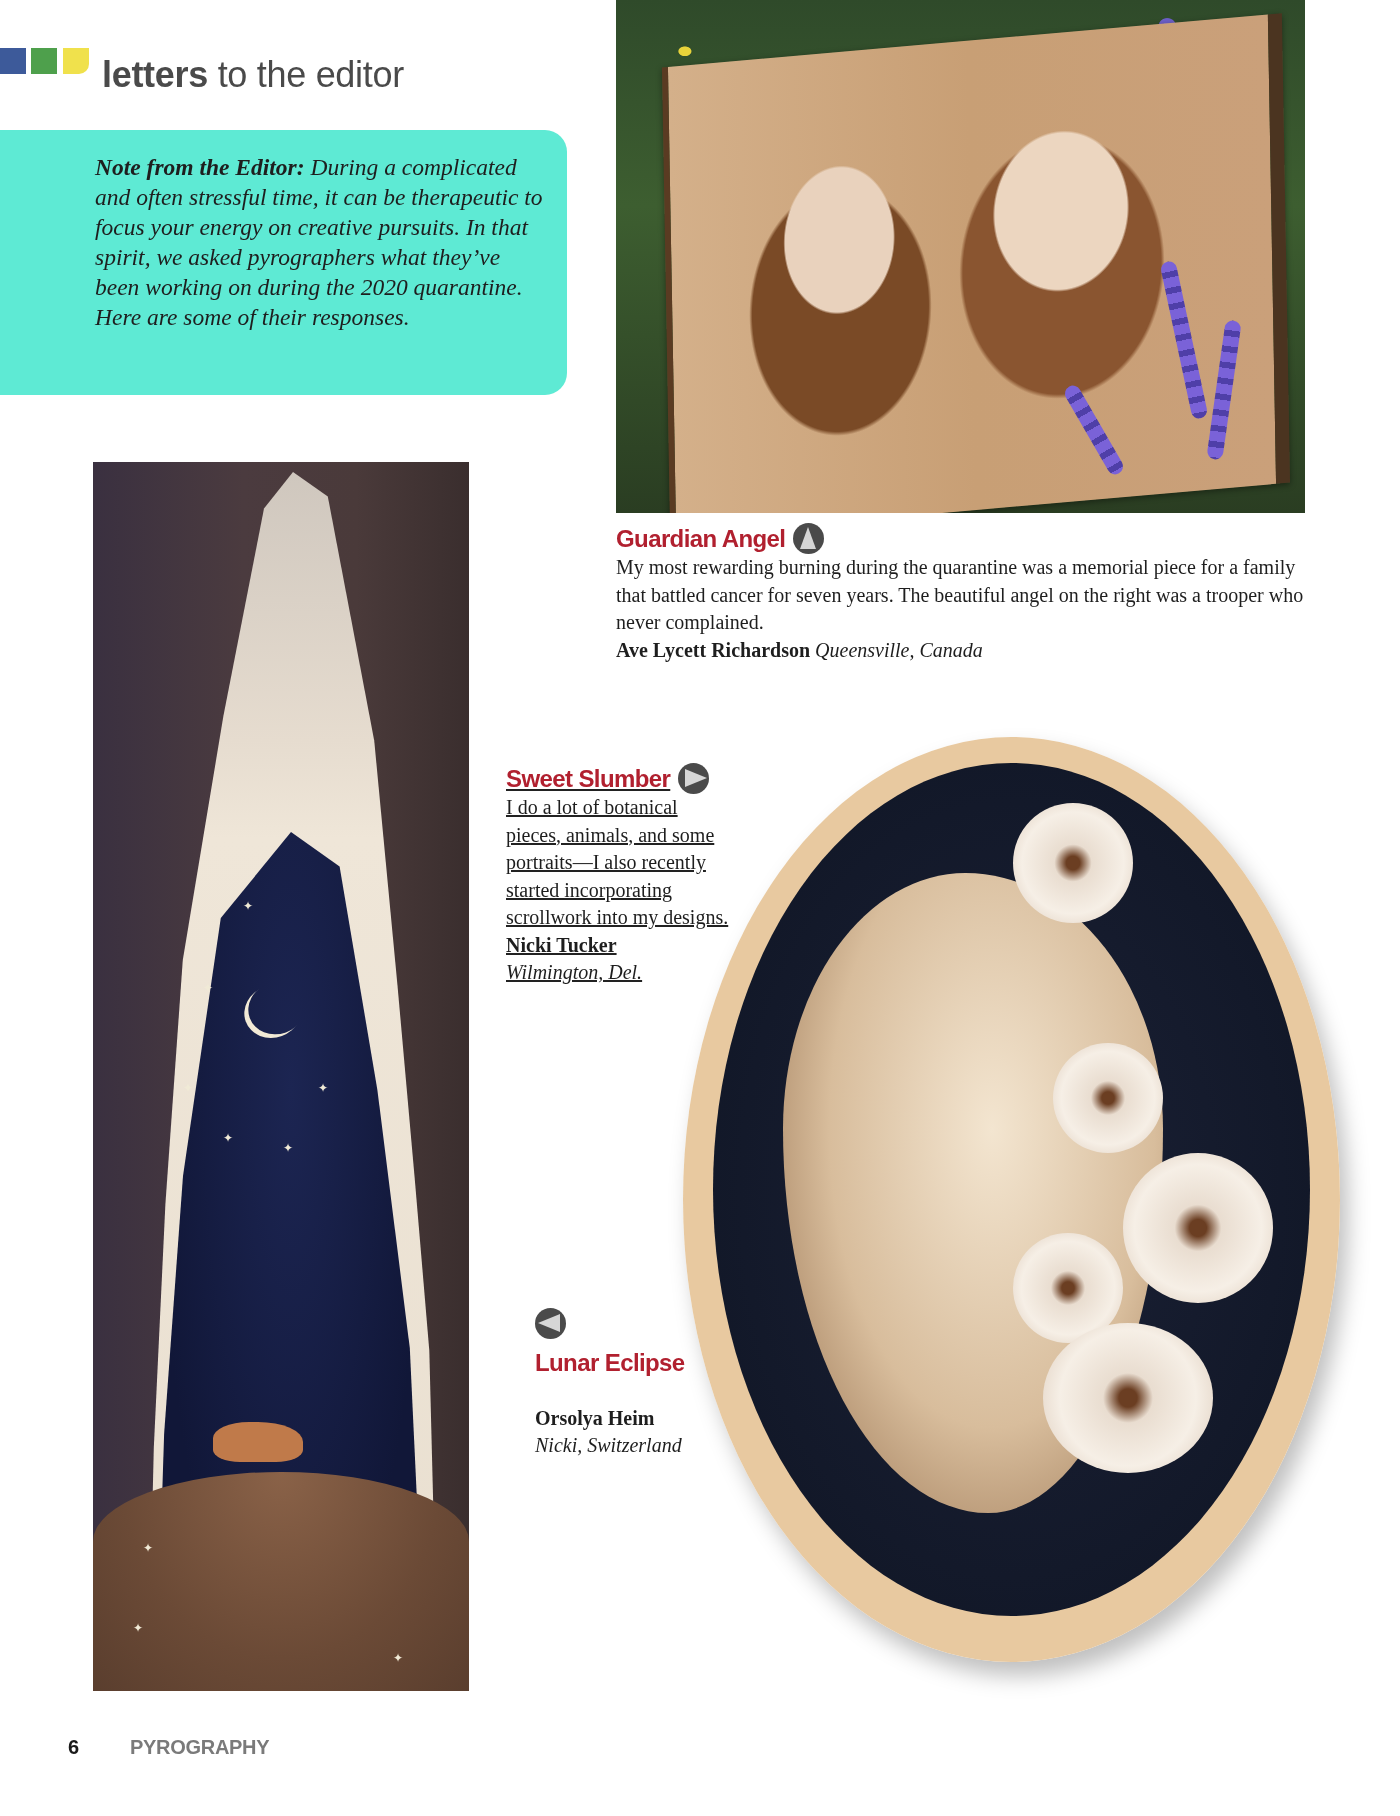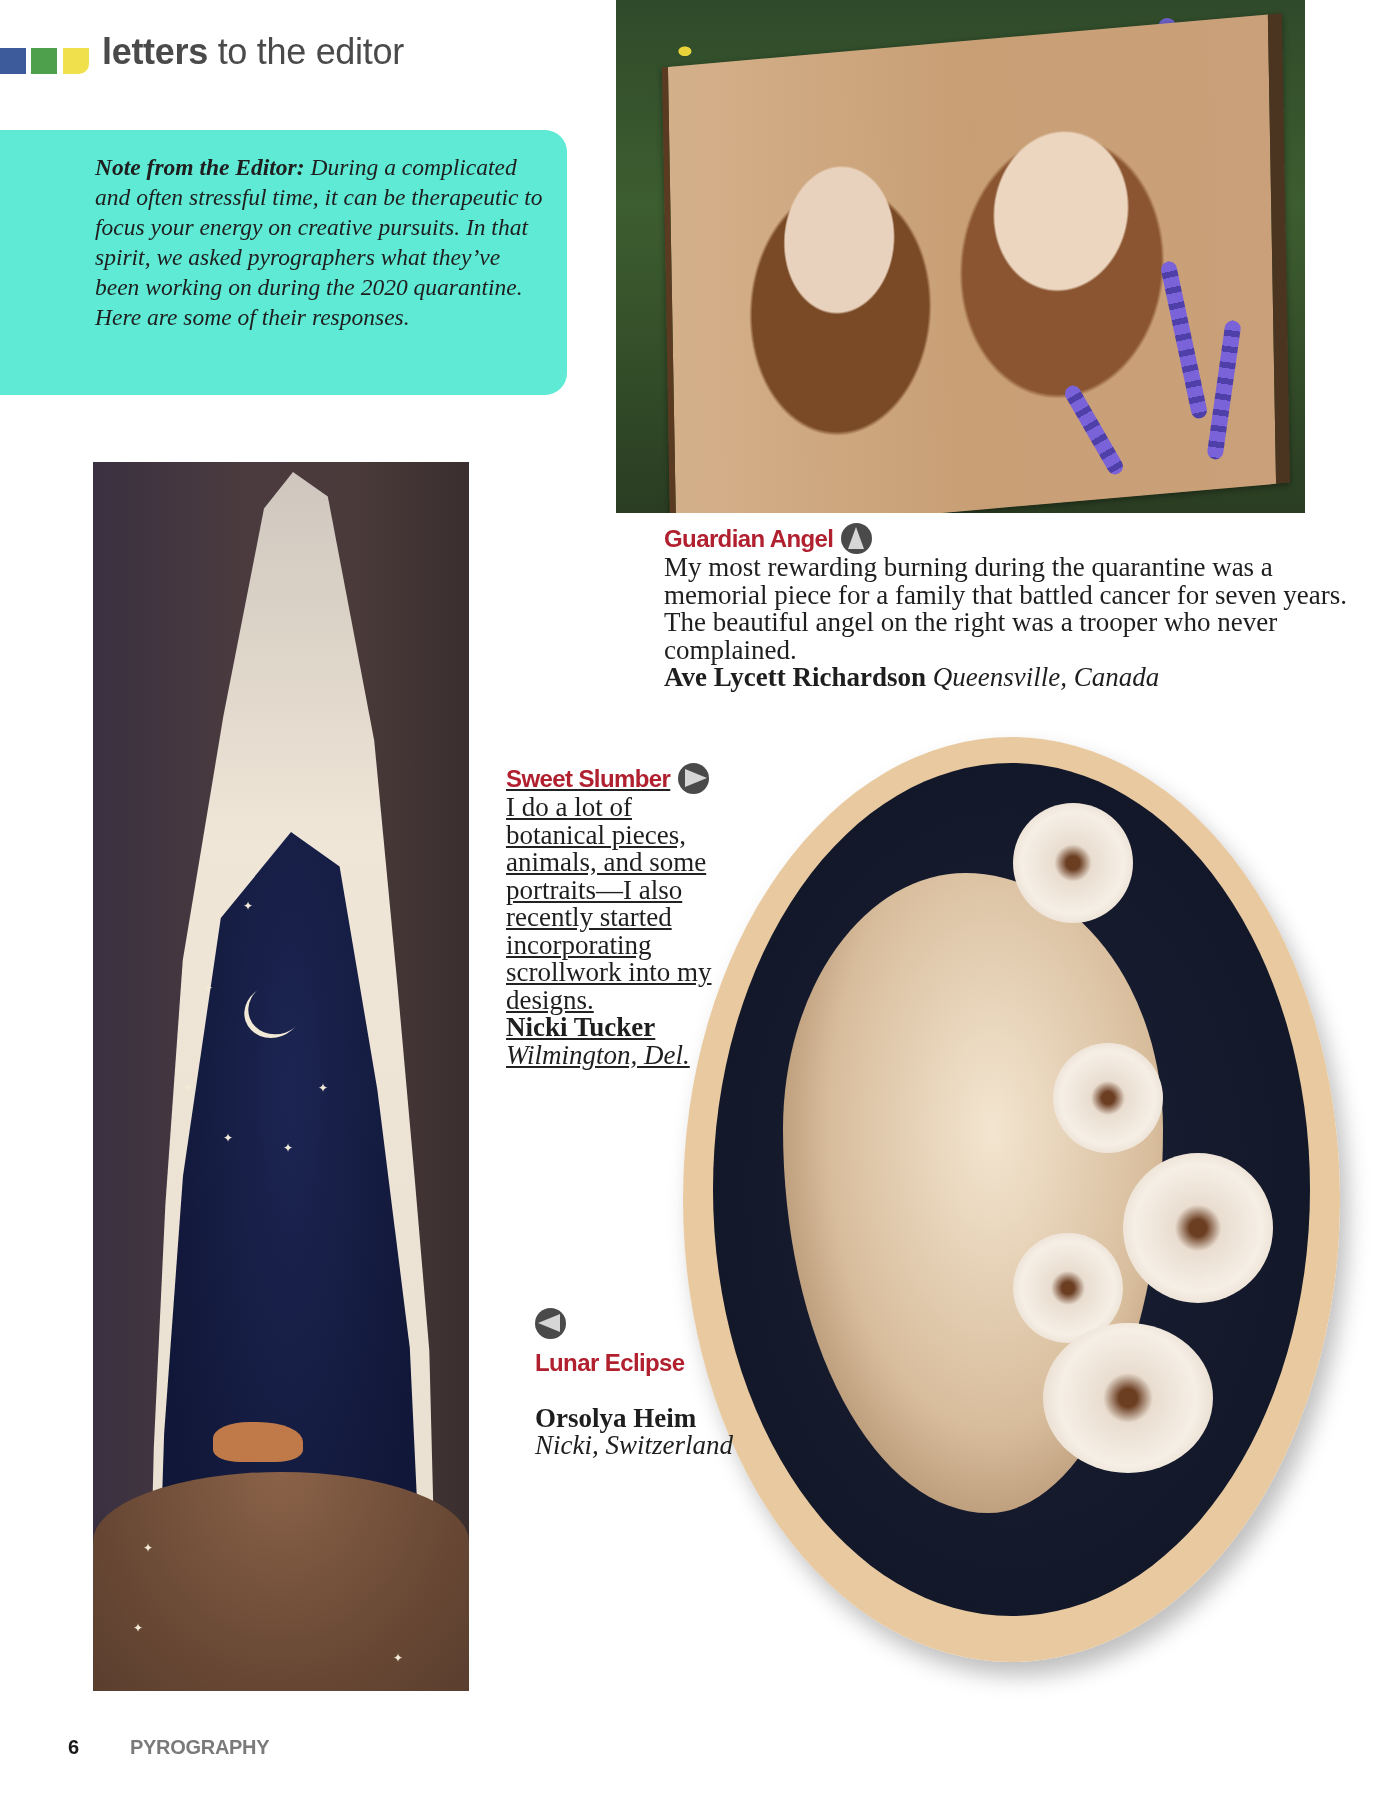--- a/index.html
+++ b/index.html
@@ -8,21 +8,21 @@
       background:#ffffff; font-family:"Liberation Serif", serif; color:#222;
     }
     .abs { position:absolute; }
 
     
     .hdr-sq { position:absolute; top:48px; width:26px; height:26px; }
     .sq-blue { left:0; background:#3d5a9a; }
     .sq-green { left:31px; background:#4ea04c; }
     .sq-yellow { left:63px; background:#f0e14c; border-bottom-right-radius:10px; }
     .hdr-title {
-      position:absolute; left:102px; top:31px; font-family:"Liberation Sans", sans-serif;
+      position:absolute; left:102px; top:54px; font-family:"Liberation Sans", sans-serif;
       font-size:36px; color:#4a4a4a; letter-spacing:-0.3px; white-space:nowrap;
     }
     .hdr-title b { font-weight:700; color:#4a4a4a; }
 
     
     .note {
       position:absolute; left:0; top:130px; width:567px; height:265px;
       background:#5eead4; border-radius:0 22px 22px 0;
     }
     .note p {
@@ -108,21 +108,21 @@
       position:absolute; border-radius:50%;
       background:radial-gradient(circle, #6b3e22 0 8%, #e9ddd0 22%, #f6efe6 60%, #d9c6b4 100%);
     }
 
     
     .cap-title {
       font-family:"Liberation Sans", sans-serif; font-weight:700; color:#b1202f;
       font-size:24px; letter-spacing:-0.6px; white-space:nowrap; display:flex; align-items:center;
     }
     .cap-body {
-      font-family:"Liberation Serif", serif; font-size:27px; line-height:27.5px; color:#1e1e1e;
+      font-family:"Liberation Serif", serif; font-size:20px; line-height:27.5px; color:#1e1e1e;
     }
     .cap-body .name { font-weight:700; }
     .cap-body .loc { font-style:italic; }
     .arrow-icon {
       display:inline-block; width:31px; height:31px; border-radius:50%;
       background:#4a4a4a; position:relative; margin-left:8px;
     }
     .arrow-icon::after { content:""; position:absolute; }
     .arrow-up::after {
       left:7px; top:4px; border-left:8.5px solid transparent; border-right:8.5px solid transparent;
@@ -130,21 +130,21 @@
     }
     .arrow-right::after {
       left:7px; top:6px; border-top:9.5px solid transparent; border-bottom:9.5px solid transparent;
       border-left:22px solid #d6d6d6;
     }
     .arrow-left::after {
       left:3px; top:6px; border-top:9.5px solid transparent; border-bottom:9.5px solid transparent;
       border-right:22px solid #d6d6d6;
     }
 
-    .cap-guardian { left:616px; top:523px; width:700px;margin-left:48px; }
+    .cap-guardian { left:616px; top:523px; width:700px; }
     .cap-sweet { left:506px; top:763px; width:230px;text-decoration:underline; }
     .cap-lunar { left:535px; top:1308px; width:230px; }
     .cap-lunar .arrow-icon { margin-left:0; margin-bottom:6px; }
 
     
     .pg-num {
       position:absolute; left:68px; top:1736px; font-family:"Liberation Sans", sans-serif;
       font-weight:700; font-size:20px; color:#1a1a1a;
     }
     .pub-name {

